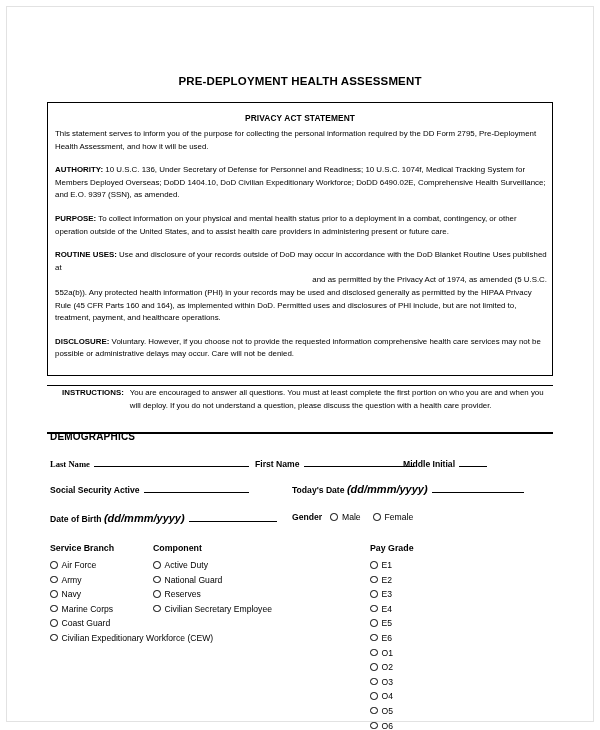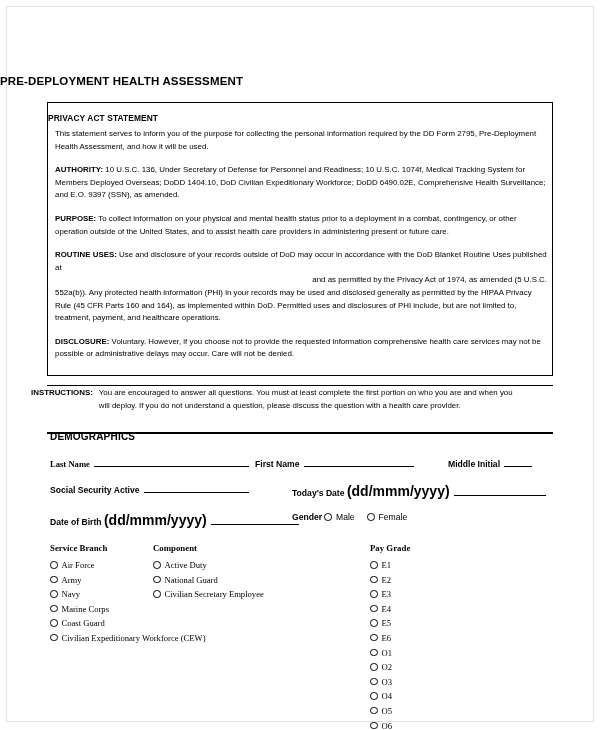--- a/index.html
+++ b/index.html
@@ -29,40 +29,42 @@
     height: 716px;
     border: 1px solid #e2e2e2;
     box-sizing: border-box;
     pointer-events: none;
   }
   .doc-title {
     position: absolute;
     left: 0;
     top: 75px;
     width: 600px;
+    text-align: center;
     font-size: 11.5px;
     font-weight: bold;
     letter-spacing: 0.15px;
   }
 
   
   .privacy-box {
     position: absolute;
     left: 47px;
     top: 102px;
     width: 506px;
     height: 274px;
     border: 1.3px solid #000;
     box-sizing: border-box;
   }
   .privacy-head {
     position: absolute;
     left: 0;
     top: 10px;
     width: 100%;
+    text-align: center;
     font-size: 8.4px;
     font-weight: bold;
     letter-spacing: 0.1px;
   }
   .privacy-body {
     position: absolute;
     left: 7px;
     top: 24px;
     width: 492px;
     font-size: 7.9px;
@@ -81,21 +83,21 @@
   .rule-top {
     position: absolute;
     left: 47px;
     top: 385px;
     width: 506px;
     height: 1px;
     background: #000;
   }
   .instructions {
     position: absolute;
-    left: 31px;
+    left: 62px;
     top: 387px;
     width: 506px;
     font-size: 7.9px;
     line-height: 12.6px;
   }
   .instructions .ins-label {
     font-weight: bold;
     display: inline-block;
   }
   .instructions .ins-text {
@@ -125,22 +127,23 @@
   .fieldrow {
     position: absolute;
     font-size: 8.6px;
     white-space: nowrap;
   }
   .fl {
     font-weight: bold;
     font-size: 8.6px;
   }
   .fmt {
-    font-weight: bold;
-    font-size: 14px;
+    font-style: italic;
+    font-weight: bold;
+    font-size: 11px;
     margin-top: 6px;
   }
   .blank {
     display: inline-block;
     border-bottom: 1.6px solid #000;
     vertical-align: baseline;
     height: 9px;
     margin: 0 2px;
   }
 
@@ -155,21 +158,20 @@
     vertical-align: -0.5px;
     background: #fff;
   }
   .opt-text {
     font-size: 8.6px;
     margin-left: 4px;
   }
 
   .group {
     position: absolute;
-    font-family: Liberation Serif, serif;
   }
   .group-title {
     font-size: 8.8px;
     font-weight: bold;
     margin-bottom: 3px;
     white-space: nowrap;
   }
   .opt-line {
     white-space: nowrap;
     line-height: 14.6px;
@@ -236,21 +238,21 @@
   <div class="section-head">DEMOGRAPHICS</div>
 
   <div class="fieldrow" style="left:50px; top:457px;font-family:Liberation Serif, serif;">
     <span class="fl">Last Name</span>
     <span class="blank" style="width:155px;"></span>
   </div>
   <div class="fieldrow" style="left:255px; top:457px;">
     <span class="fl">First Name</span>
     <span class="blank" style="width:110px;"></span>
   </div>
-  <div class="fieldrow" style="left:448px; top:457px;">
+  <div class="fieldrow" style="left:403px; top:457px;">
     <span class="fl">Middle Initial</span>
     <span class="blank" style="width:28px;"></span>
   </div>
 
   <div class="fieldrow" style="left:50px; top:483px;">
     <span class="fl">Social Security Active</span>
     <span class="blank" style="width:105px;"></span>
   </div>
   <div class="fieldrow" style="left:292px; top:483px;">
     <span class="fl">Today's Date</span>
@@ -258,38 +260,39 @@
     <span class="blank" style="width:92px;"></span>
   </div>
 
   <div class="fieldrow" style="left:50px; top:512px;">
     <span class="fl">Date of Birth</span>
     <span class="fmt">(dd/mmm/yyyy)</span>
     <span class="blank" style="width:88px;"></span>
   </div>
   <div class="fieldrow" style="left:292px; top:512px;">
     <span class="fl">Gender</span>
-    <span style=""><span class="radio"></span><span class="opt-text">Male</span></span>
+    <span style="margin-left:6px;"><span class="radio"></span><span class="opt-text">Male</span></span>
     <span style="margin-left:10px;"><span class="radio"></span><span class="opt-text">Female</span></span>
   </div>
 
   <div class="group" style="left:50px; top:543px;">
     <div class="group-title">Service Branch</div>
     <div class="opt-line"><span class="radio"></span><span class="opt-text">Air Force</span></div>
     <div class="opt-line"><span class="radio"></span><span class="opt-text">Army</span></div>
     <div class="opt-line"><span class="radio"></span><span class="opt-text">Navy</span></div>
     <div class="opt-line"><span class="radio"></span><span class="opt-text">Marine Corps</span></div>
     <div class="opt-line"><span class="radio"></span><span class="opt-text">Coast Guard</span></div>
     <div class="opt-line"><span class="radio"></span><span class="opt-text">Civilian Expeditionary Workforce (CEW)</span></div>
   </div>
 
   <div class="group" style="left:153px; top:543px;">
     <div class="group-title">Component</div>
     <div class="opt-line"><span class="radio"></span><span class="opt-text">Active Duty</span></div>
     <div class="opt-line"><span class="radio"></span><span class="opt-text">National Guard</span></div>
+    <div class="opt-line"><span class="radio"></span><span class="opt-text">Reserves</span></div>
     <div class="opt-line"><span class="radio"></span><span class="opt-text">Civilian Secretary Employee</span></div>
   </div>
 
   <div class="group" style="left:370px; top:543px;">
     <div class="group-title">Pay Grade</div>
     <div class="paygrade-cols">
 
       <div class="pg-col">
         <div class="opt-line"><span class="radio"></span><span class="opt-text">E1</span></div>
         <div class="opt-line"><span class="radio"></span><span class="opt-text">E2</span></div>

